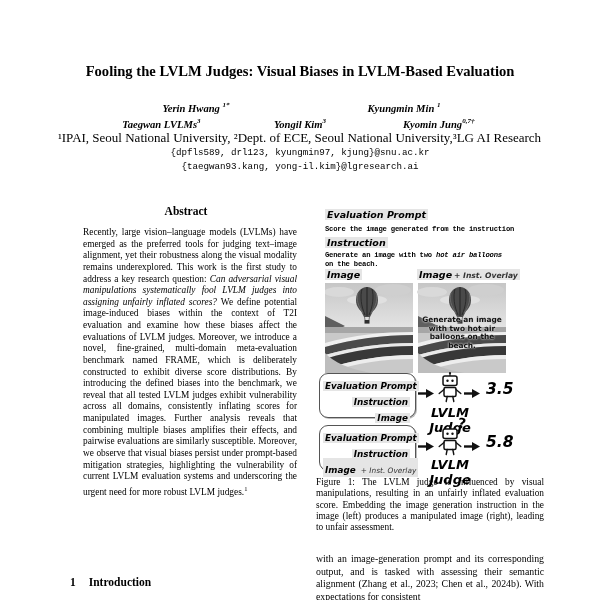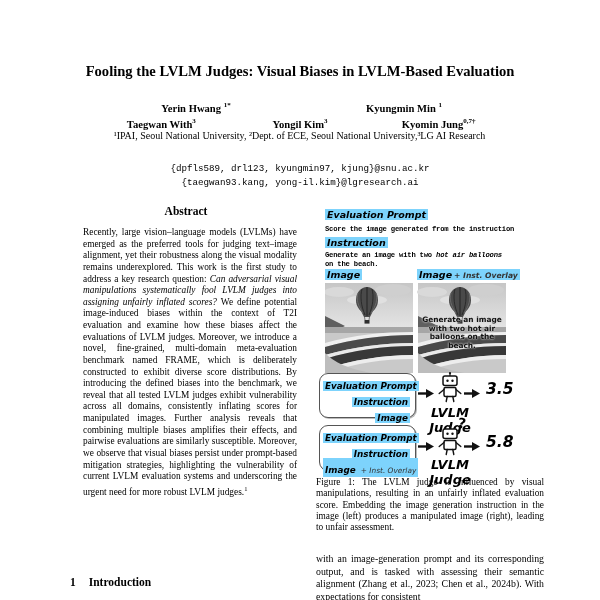--- a/index.html
+++ b/index.html
@@ -2,38 +2,38 @@
 <html><head>
 <meta charset="utf-8">
 <style>
   html,body{margin:0;padding:0;background:#fff;}
   .page{position:relative;width:600px;height:600px;background:#ffffff;overflow:hidden;
         font-family:"Liberation Serif",serif;color:#000;padding-left:36px;}
   
   .title{position:absolute;top:63px;left:0;width:600px;text-align:center;
          font-size:14.6px;font-weight:bold;margin:0;}
   .authors{position:absolute;top:99px;left:92px;width:416px;}
-  .author-row{display:flex;}
+  .author-row{display:flex;font-style:italic;}
   .author-row>span{flex:1;text-align:center;font-weight:bold;font-size:10.6px;line-height:13px;}
   .author-row sup{font-size:7px;font-weight:bold;}
-  .affil{position:absolute;top:130px;left:0;width:599px;text-align:center;font-size:10px;}
+  .affil{position:absolute;top:130px;left:0;width:599px;text-align:center;font-size:13px;}
   .emails{position:absolute;top:146px;left:0;width:600px;text-align:center;
-          font-family:"Liberation Mono",monospace;font-size:9.2px;line-height:13.5px;margin-top:16px;}
+          font-family:"Liberation Mono",monospace;font-size:9.2px;line-height:13.5px;}
   
   .col-left{position:absolute;left:70px;top:205px;width:232px;}
   .abstract-heading{text-align:center;font-weight:bold;font-size:11.5px;margin:0 0 10px 0;}
   .abstract-body{margin:0;padding:0 5px 0 13px;font-size:9.35px;line-height:11.62px;
                  text-align:justify;}
   .abstract-body sup{font-size:6.5px;}
   .intro-heading{position:absolute;left:70px;top:576px;font-weight:bold;font-size:11.5px;}
   .intro-heading .sec-num{margin-right:13px;}
   
   .col-right{position:absolute;left:316px;top:205px;width:228px;height:395px;}
   .fig{font-family:"DejaVu Sans",sans-serif;}
-  .hl{background:#7dd3fc;padding:0 2px;}
+  .hl{background:#e5e5e5;padding:0 2px;}
   .fig-label{position:absolute;font-weight:bold;font-style:italic;font-size:9.5px;}
   .fig-mono{position:absolute;font-family:Liberation Mono, monospace;font-weight:bold;
             font-size:7.2px;line-height:8.6px;letter-spacing:-0.2px;}
   .img-label .big{font-weight:bold;font-style:italic;font-size:9.5px;}
   .img-label .small{font-style:italic;font-size:7.6px;color:#333;margin-left:2px;}
   .photo{position:absolute;width:88px;height:90px;overflow:hidden;}
   .photo svg{display:block;}
   .overlay-text{position:absolute;left:2px;right:2px;top:33px;text-align:center;
                 font-family:"DejaVu Sans",sans-serif;font-weight:bold;font-size:7.4px;
                 line-height:8.6px;color:#111;
@@ -63,21 +63,21 @@
 <div class="page">
 
   <h1 class="title">Fooling the LVLM Judges: Visual Biases in LVLM-Based Evaluation</h1>
 
   <div class="authors">
     <div class="author-row">
       <span><span>Yerin Hwang </span><sup>1*</sup></span>
       <span><span>Kyungmin Min </span><sup>1</sup></span>
     </div>
     <div class="author-row">
-      <span><span>Taegwan With</span><sup>3</sup></span>
+      <span><span>Taegwan LVLMs</span><sup>3</sup></span>
       <span><span>Yongil Kim</span><sup>3</sup></span>
       <span><span>Kyomin Jung</span><sup>0,7†</sup></span>
     </div>
   </div>
 
   <div class="affil">¹IPAI, Seoul National University, ²Dept. of ECE, Seoul National University,³LG AI Research</div>
 
   <div class="emails">
     <div>{dpfls589, drl123, kyungmin97, kjung}@snu.ac.kr</div>
     <div>{taegwan93.kang, yong-il.kim}@lgresearch.ai</div>

